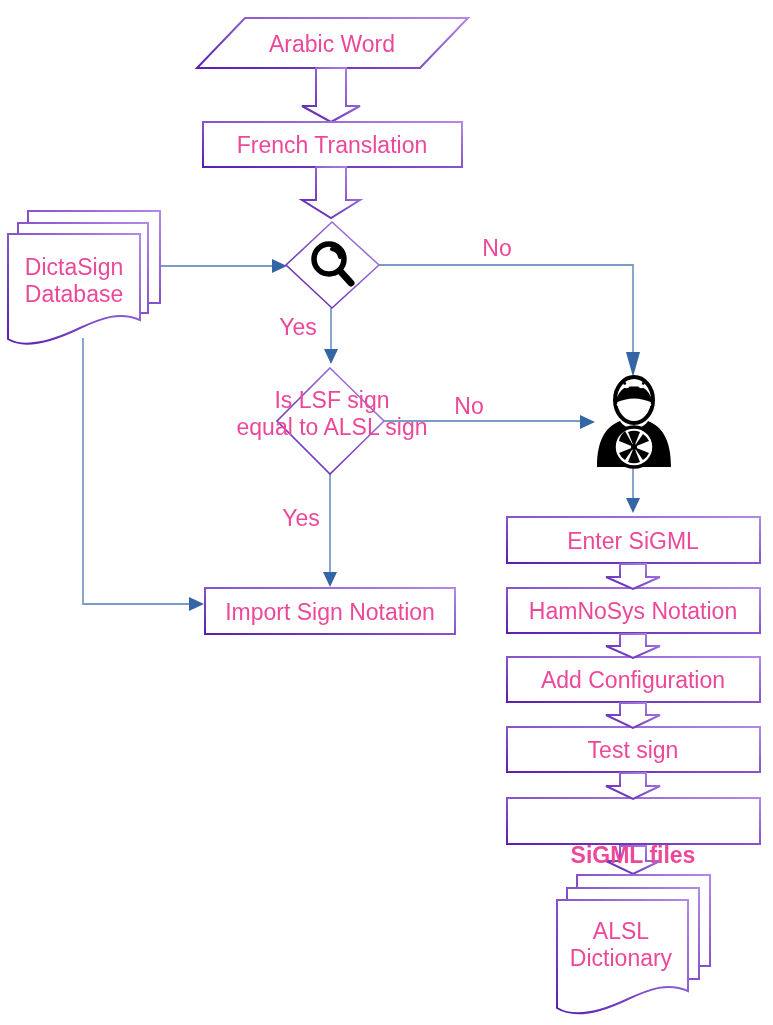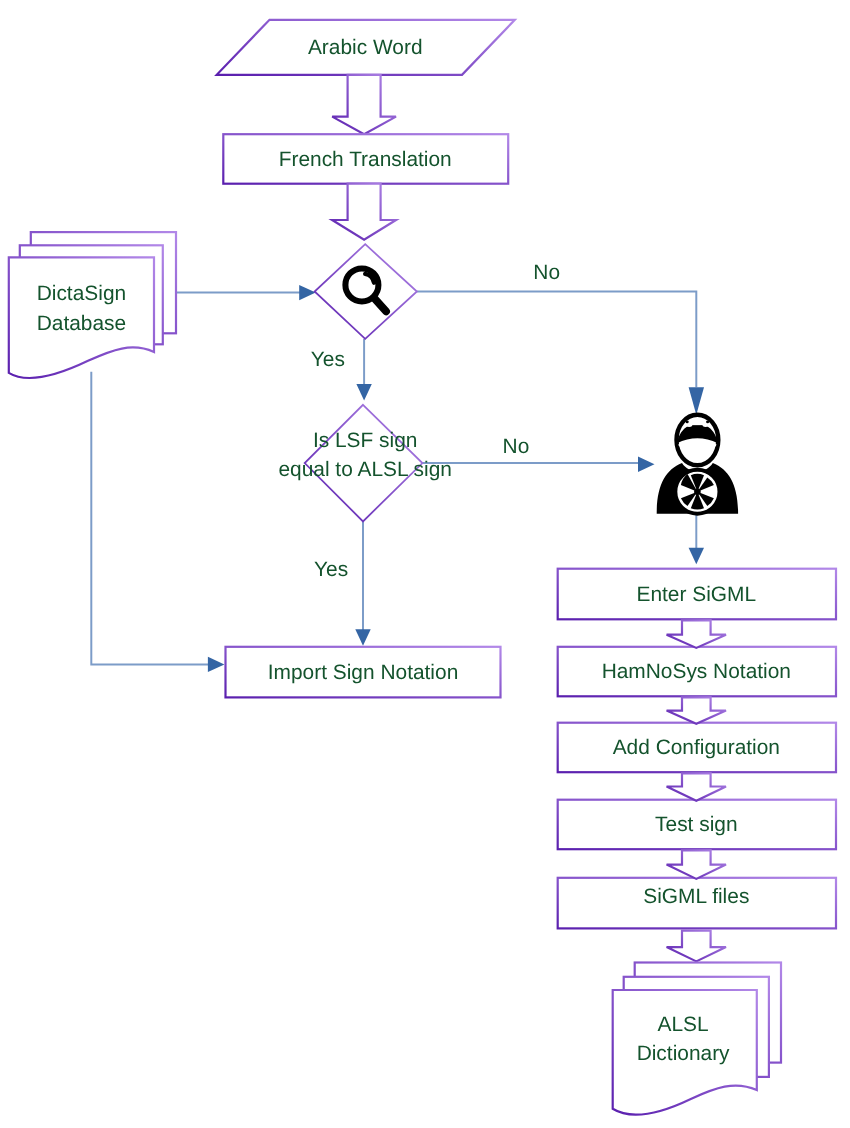--- a/index.html
+++ b/index.html
@@ -7,22 +7,22 @@
     position:relative;
     width:773px;height:1025px;
     background:#ffffff;
     font-family:"Liberation Sans", sans-serif;
     overflow:hidden;
   }
   #diagram-svg{position:absolute;left:0;top:0;}
   .lbl{
     position:absolute;
     transform:translate(-50%,-50%);
-    font-size:19px;
-    color:#14532d;
+    font-size:23px;
+    color:#ec4899;
     white-space:nowrap;
     text-align:center;
     line-height:27px;
   }
 </style>
 </head>
 <body>
 
 <div id="canvas">
 
@@ -161,20 +161,20 @@
   <div class="lbl" style="left:330px;top:612px;text-align:center;">Import Sign Notation</div>
 
   <div class="lbl" style="left:633px;top:541px;">Enter SiGML</div>
 
   <div class="lbl" style="left:633px;top:611px;">HamNoSys Notation</div>
 
   <div class="lbl" style="left:633px;top:680px;text-align:center;">Add Configuration</div>
 
   <div class="lbl" style="left:633px;top:750px;">Test sign</div>
 
-  <div class="lbl" style="left:633px;top:815px;">SiGML files</div>
+  <div class="lbl" style="left:633px;top:855px;font-weight:bold;">SiGML files</div>
 
   <div class="lbl" style="left:621px;top:945px;">
     <div>ALSL</div>
     <div>Dictionary</div>
   </div>
 
 </div>
 
 </body></html>

